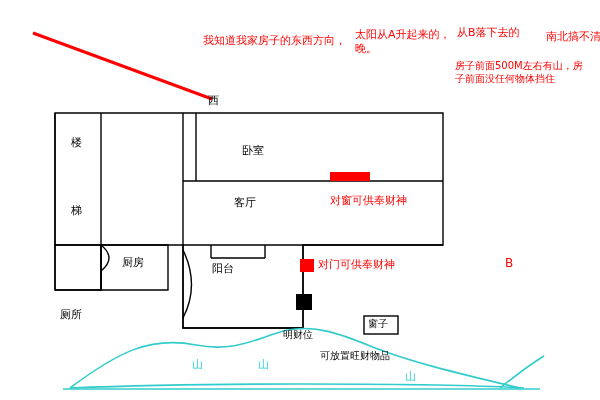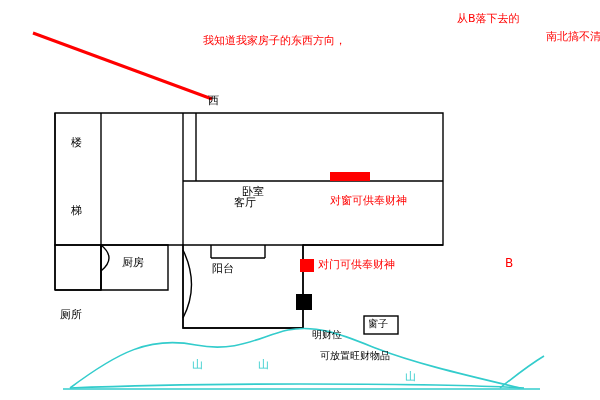--- a/index.html
+++ b/index.html
@@ -71,37 +71,41 @@
 
     <g fill="none" stroke="#33cccc" stroke-width="1.6">
       <path d="M70,388 C118,352 150,336 196,345 C238,353 260,336 288,330 C318,324 345,336 378,349 C412,362 452,372 520,388"></path>
       <path d="M70,388 C120,386 180,384 300,384 C420,384 490,386 524,388"></path>
       <path d="M500,388 C520,372 534,362 544,356"></path>
       <path d="M63,389 L540,389"></path>
     </g>
   </svg>
 
   <div class="lbl red t11" style="left:203px;top:34px;">我知道我家房子的东西方向，</div>
-  <div class="lbl red t11" style="left:457px;top:12px;">从B落下去的</div>
+  <div class="lbl red t11" style="left:355px;top:28px;">太阳从A升起来的，
+晚。</div>
+  <div class="lbl red t11" style="left:457px;top:26px;">从B落下去的</div>
   <div class="lbl red t11" style="left:546px;top:30px;">南北搞不清</div>
+  <div class="lbl red t10" style="left:455px;top:60px;">房子前面500M左右有山，房
+子前面没任何物体挡住</div>
 
   <div class="lbl blk t11" style="left:208px;top:94px;">西</div>
   <div class="lbl blk t11" style="left:71px;top:136px;">楼</div>
   <div class="lbl blk t11" style="left:71px;top:204px;">梯</div>
-  <div class="lbl blk t11" style="left:242px;top:144px;margin-top:41px;">卧室</div>
+  <div class="lbl blk t11" style="left:242px;top:144px;">卧室</div>
   <div class="lbl blk t11" style="left:234px;top:196px;">客厅</div>
   <div class="lbl blk t11" style="left:60px;top:262px;margin-top:46px;">厕所</div>
   <div class="lbl blk t11" style="left:122px;top:256px;">厨房</div>
   <div class="lbl blk t11" style="left:212px;top:262px;">阳台</div>
   <div class="lbl blk t10" style="left:368px;top:318px;">窗子</div>
   <div class="lbl red t12" style="left:505px;top:256px;">B</div>
 
   <div class="lbl red t11" style="left:330px;top:194px;">对窗可供奉财神</div>
   <div class="lbl red t11" style="left:318px;top:258px;">对门可供奉财神</div>
 
-  <div class="lbl blk t10" style="left:312px;top:329px;">明财位</div>
+  <div class="lbl blk t10" style="left:283px;top:329px;">明财位</div>
   <div class="lbl blk t10" style="left:296px;top:350px;margin-left:24px;">可放置旺财物品</div>
 
   <div class="lbl t11" style="left:192px;top:358px;color:#33cccc;">山</div>
   <div class="lbl t11" style="left:258px;top:358px;color:#33cccc;">山</div>
   <div class="lbl t11" style="left:405px;top:370px;color:#33cccc;">山</div>
 
 </div>
 
 </body></html>

